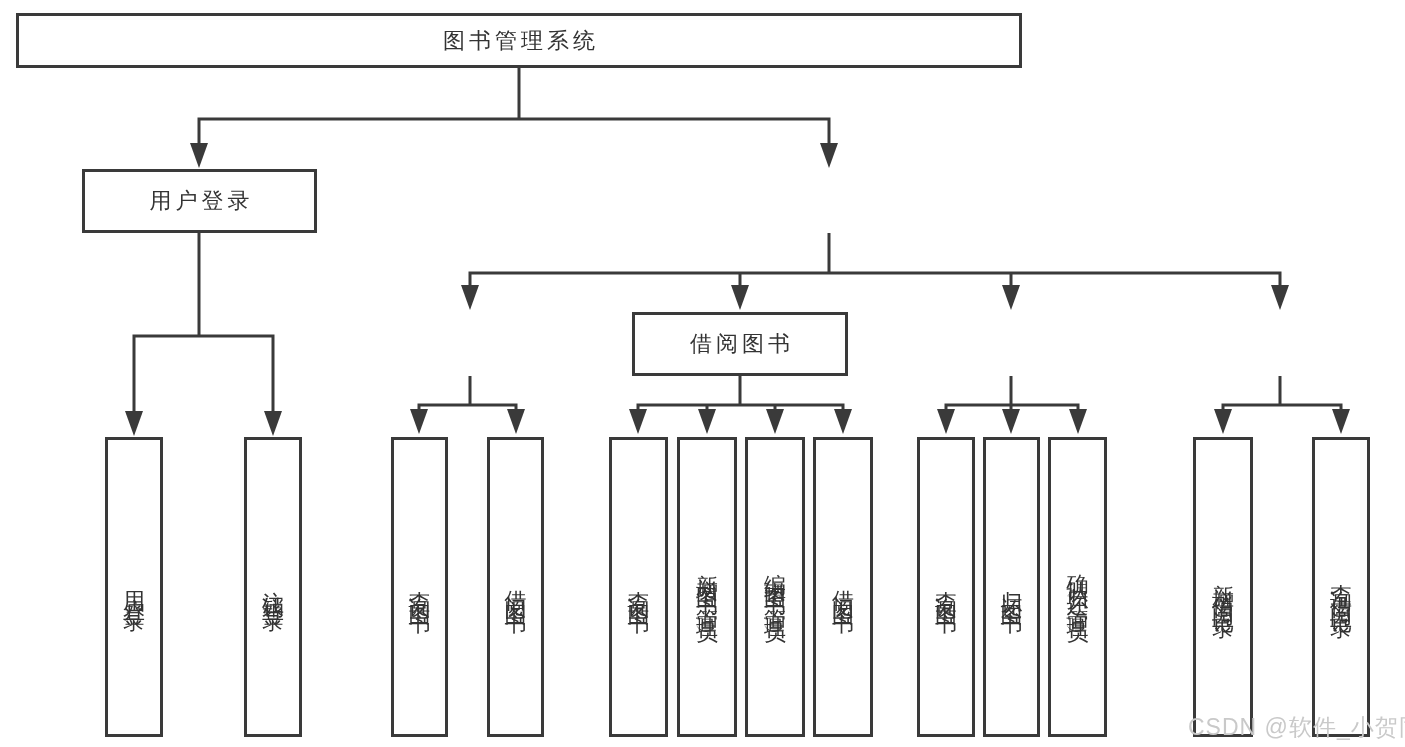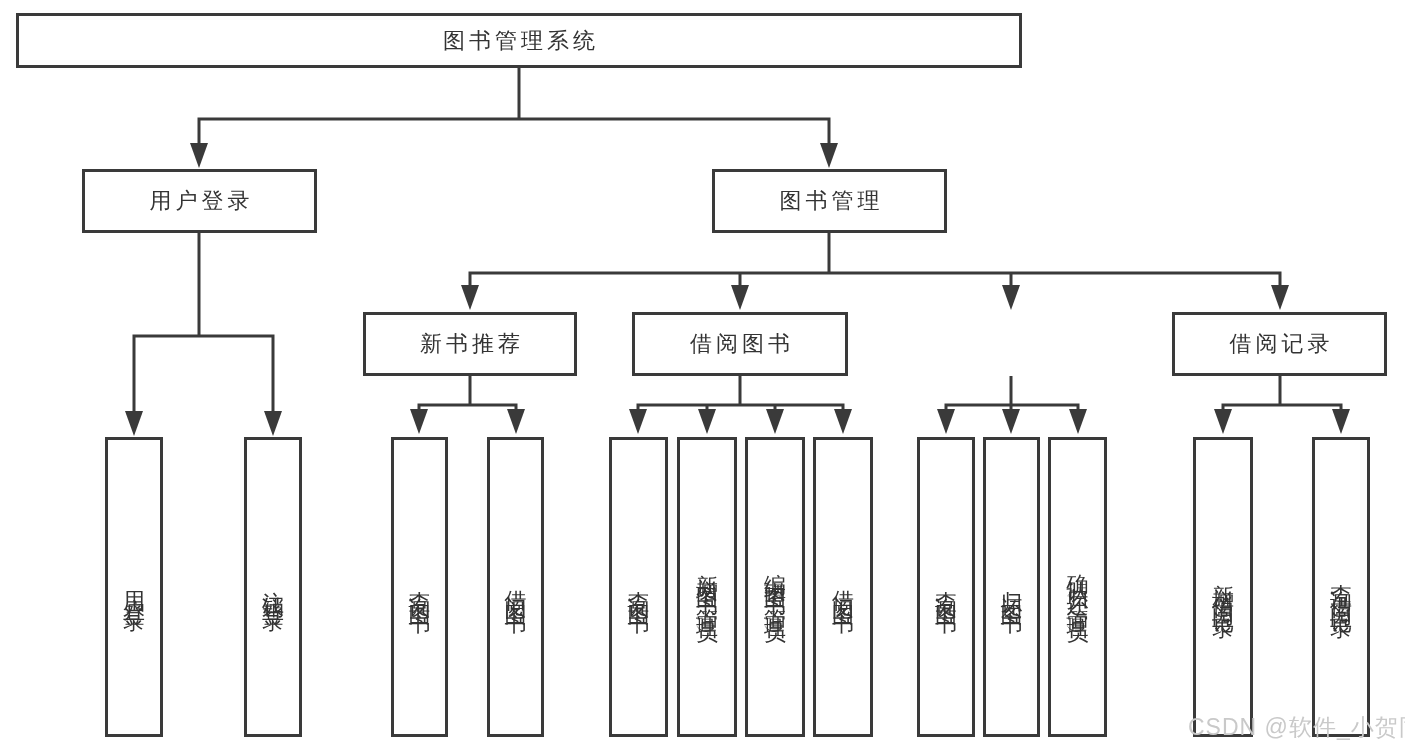--- a/index.html
+++ b/index.html
@@ -58,25 +58,22 @@
       <path d="M1002,409 L1020,409 L1011,434 Z"></path>
       <path d="M1069,409 L1087,409 L1078,434 Z"></path>
       <path d="M1214,409 L1232,409 L1223,434 Z"></path>
       <path d="M1332,409 L1350,409 L1341,434 Z"></path>
     </g>
   </svg>
 
   <div class="node h root" style="left:16px;top:13px;width:1006px;height:55px">图书管理系统</div>
 
   <div class="node h" style="left:82px;top:169px;width:235px;height:64px">用户登录</div>
-  <div class="node h" style="left:712px;top:169px;width:235px;height:64px">图书管理</div>
 
-  <div class="node h" style="left:363px;top:312px;width:214px;height:64px">新书推荐</div>
   <div class="node h" style="left:632px;top:312px;width:216px;height:64px">借阅图书</div>
-  <div class="node h" style="left:1172px;top:312px;width:215px;height:64px">借阅记录</div>
 
   <div class="node v" style="left:105px;top:437px;width:58px;height:300px">用户登录</div>
   <div class="node v" style="left:244px;top:437px;width:58px;height:300px">注销登录</div>
 
   <div class="node v" style="left:391px;top:437px;width:57px;height:300px">查询图书</div>
   <div class="node v" style="left:487px;top:437px;width:57px;height:300px">借阅图书</div>
 
   <div class="node v" style="left:609px;top:437px;width:59px;height:300px">查询图书</div>
   <div class="node v" style="left:677px;top:437px;width:60px;height:300px">新增图书（管理员）</div>
   <div class="node v" style="left:745px;top:437px;width:60px;height:300px">编辑图书（管理员）</div>

